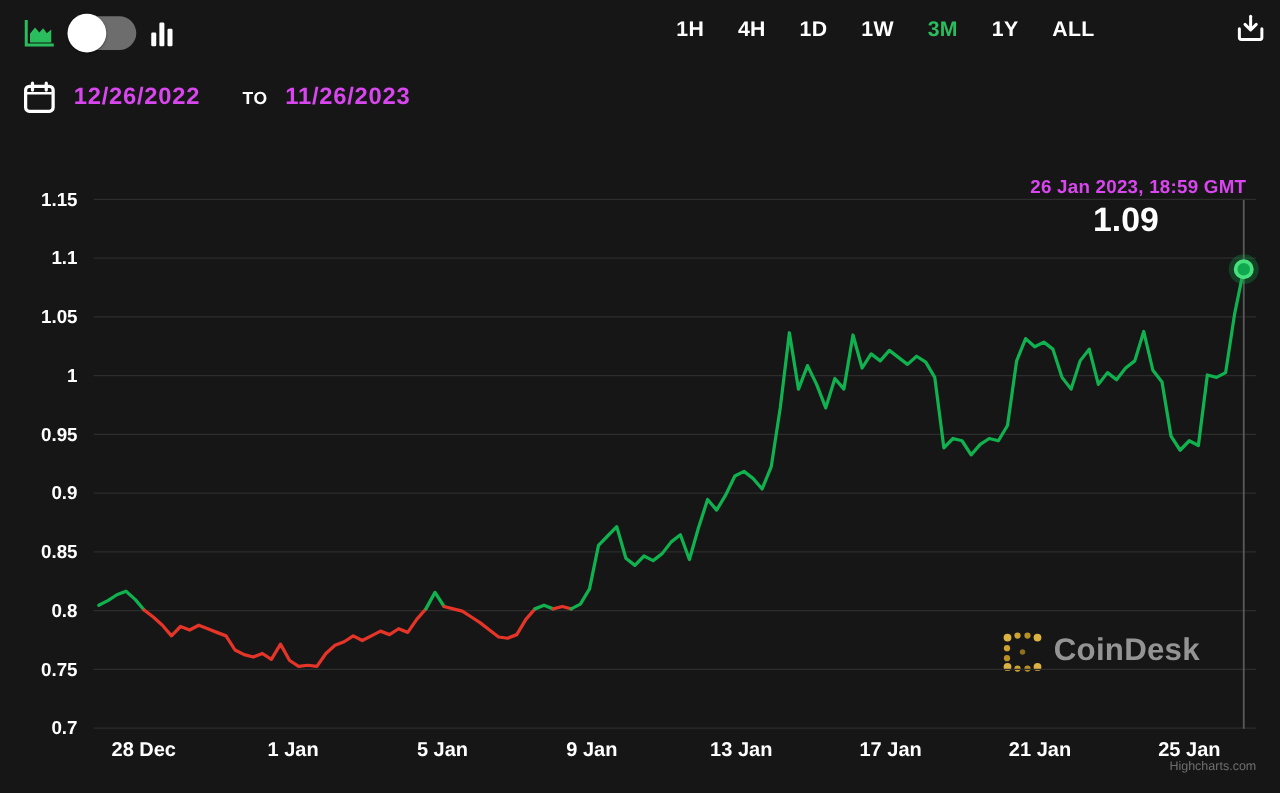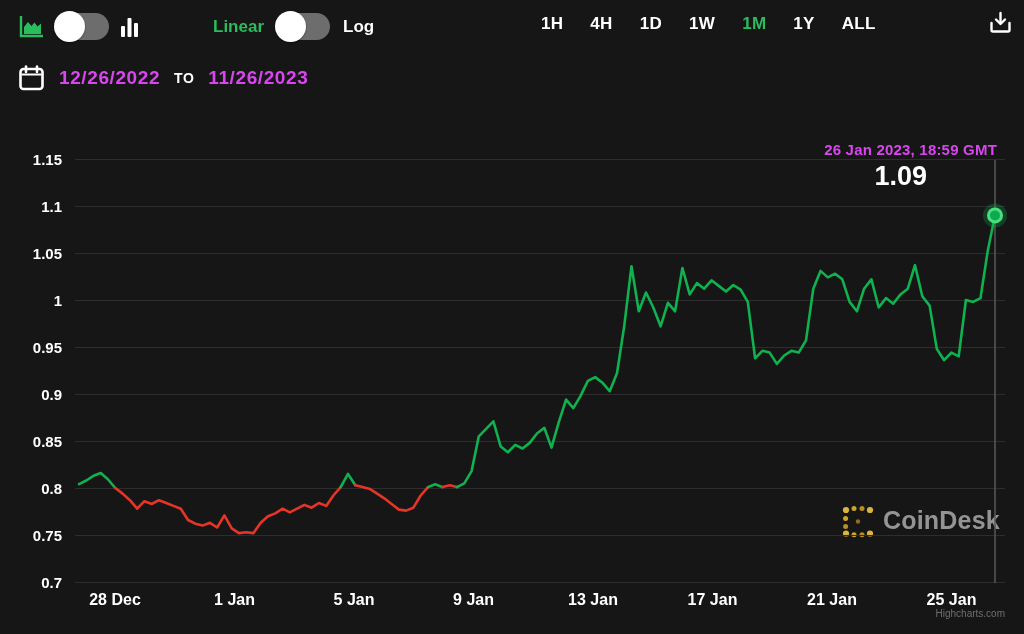--- a/index.html
+++ b/index.html
@@ -17,27 +17,27 @@
   .toggle .knob { position:absolute; left:-2px; top:-2px; width:31px; height:31px; border-radius:50%; background:#fff; box-shadow:0 1px 2px rgba(0,0,0,.4); }
   .icon-btn { display:inline-flex; align-items:center; justify-content:center; cursor:pointer; background:none; border:none; padding:0; }
   .lbl { font-size:17px; font-weight:700; color:#fff; }
   .lbl.green { color:var(--accent); }
   .range-btn { background:none; border:none; cursor:pointer; font-family:inherit; font-size:17px; font-weight:700; color:#fff; letter-spacing:.3px; }
   .range-btn.active { color:var(--accent); }
   .download-btn { position:absolute; left:988px; top:10px; }
   
   .datebar { position:absolute; left:18px; top:64px; display:flex; align-items:center; gap:14px; }
   .date-text { font-size:19px; font-weight:700; color:#d946ef; letter-spacing:.6px; cursor:pointer; }
-  .date-sep { font-size:14px; font-weight:700; color:#fff; letter-spacing:.5px; }
+  .date-sep { font-size:14px; font-weight:700; color:#fff; letter-spacing:.5px;margin-left:20px; }
   
   #chart-svg { position:absolute; left:0; top:0; z-index:2; }
   .tooltip { position:absolute; right:27px; top:141px; z-index:3; text-align:right; pointer-events:none; }
   .tooltip-date { font-size:15px; font-weight:600; color:#d946ef; letter-spacing:.2px; }
   .tooltip-price { font-size:27px; font-weight:800; color:#fff; margin-top:3px; margin-right:70px; }
-  .watermark { position:absolute; left:841px; top:503px; z-index:1; display:flex; align-items:center; gap:7px; }
+  .watermark { position:absolute; left:801px; top:503px; z-index:1; display:flex; align-items:center; gap:7px; }
   .watermark-text { font-size:25px; font-weight:700; color:#949494; letter-spacing:.2px; }
   .credits { position:absolute; right:19px; top:608px; z-index:3; font-size:10px; color:#6f6f6f; cursor:pointer; }
 </style>
 </head>
 <body>
 
 <div class="app">
 
   <div class="chart-type-group">
     <span class="icon-btn">
@@ -51,34 +51,27 @@
       </div>
     <span class="icon-btn">
       <svg width="19" height="25" viewBox="0 0 19 25">
         <rect x="1" y="12" width="4" height="11" rx="1" fill="#fff"></rect>
         <rect x="7.5" y="4" width="4" height="19" rx="1" fill="#fff"></rect>
         <rect x="14" y="9" width="4" height="14" rx="1" fill="#fff"></rect>
       </svg>
     </span>
   </div>
 
-  <div class="scale-group">
-    <span class="lbl green">Linear</span>
-    <div class="toggle">
-        <div class="knob"></div>
-      </div>
-    <span class="lbl">Log</span>
-  </div>
 
   <div class="range-group">
     <button class="range-btn">1H</button>
     <button class="range-btn">4H</button>
     <button class="range-btn">1D</button>
     <button class="range-btn">1W</button>
-    <button class="range-btn active">1M</button>
+    <button class="range-btn active">3M</button>
     <button class="range-btn">1Y</button>
     <button class="range-btn">ALL</button>
   </div>
 
   <span class="icon-btn download-btn">
     <svg width="25" height="25" viewBox="0 0 25 25">
       <path d="M12.5 3 V13" stroke="#fff" stroke-width="2.4" fill="none" stroke-linecap="round"></path>
       <path d="M8 9.5 L12.5 14 L17 9.5" stroke="#fff" stroke-width="2.4" fill="none" stroke-linecap="round" stroke-linejoin="round"></path>
       <path d="M3.5 13 V20 Q3.5 21.5 5 21.5 H20 Q21.5 21.5 21.5 20 V13" stroke="#fff" stroke-width="2.4" fill="none" stroke-linecap="round"></path>
     </svg>

